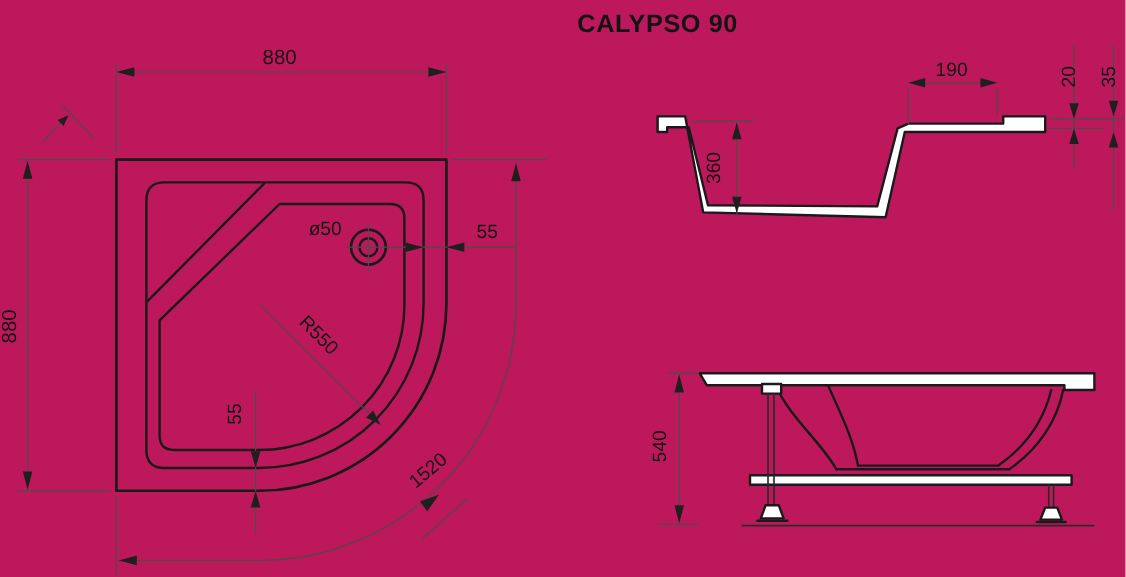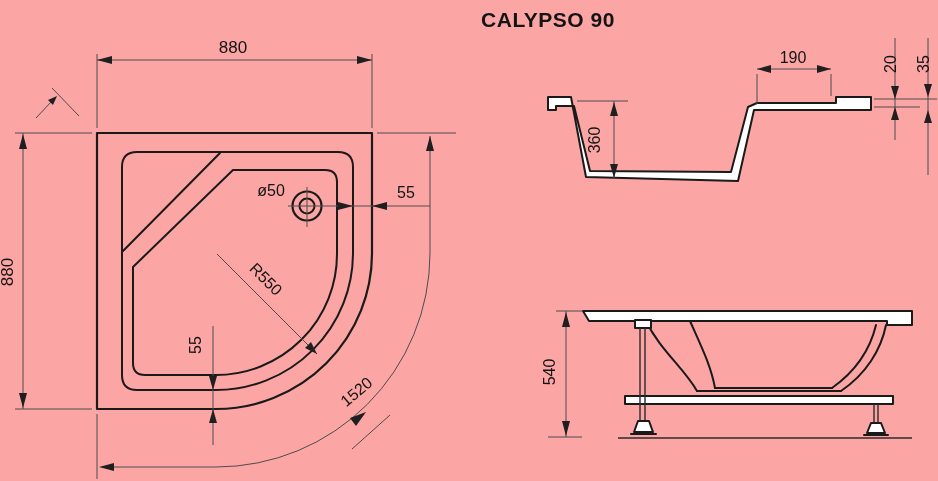--- a/index.html
+++ b/index.html
@@ -1,16 +1,16 @@
 <!DOCTYPE html>
 <html><head>
 <meta charset="utf-8">
 <style>
   html,body{margin:0;padding:0;background:#ffffff;}
-  .canvas{position:relative;width:938px;height:481px;background:#fca5a5;overflow:hidden;}
+  .canvas{position:relative;width:938px;height:481px;background:#be185d;overflow:hidden;}
   svg{display:block;}
   .obj{stroke:#1a1a1a;stroke-width:2.2;fill:none;stroke-linejoin:round;stroke-linecap:round;}
   .obj2{stroke:#1a1a1a;stroke-width:2;fill:none;stroke-linejoin:round;stroke-linecap:round;}
   .objf{stroke:#1a1a1a;stroke-width:2;fill:#fff;stroke-linejoin:round;}
   .thin{stroke:#4c4c4c;stroke-width:1;fill:none;}
   .med{stroke:#2b2b2b;stroke-width:1.4;fill:none;}
   .arr{fill:#1f1f1f;stroke:none;}
   text{font-family:"Liberation Sans","DejaVu Sans",sans-serif;fill:#141414;}
   .dimtxt{font-size:16px;}
   .dimtxt-l{font-size:17px;}

